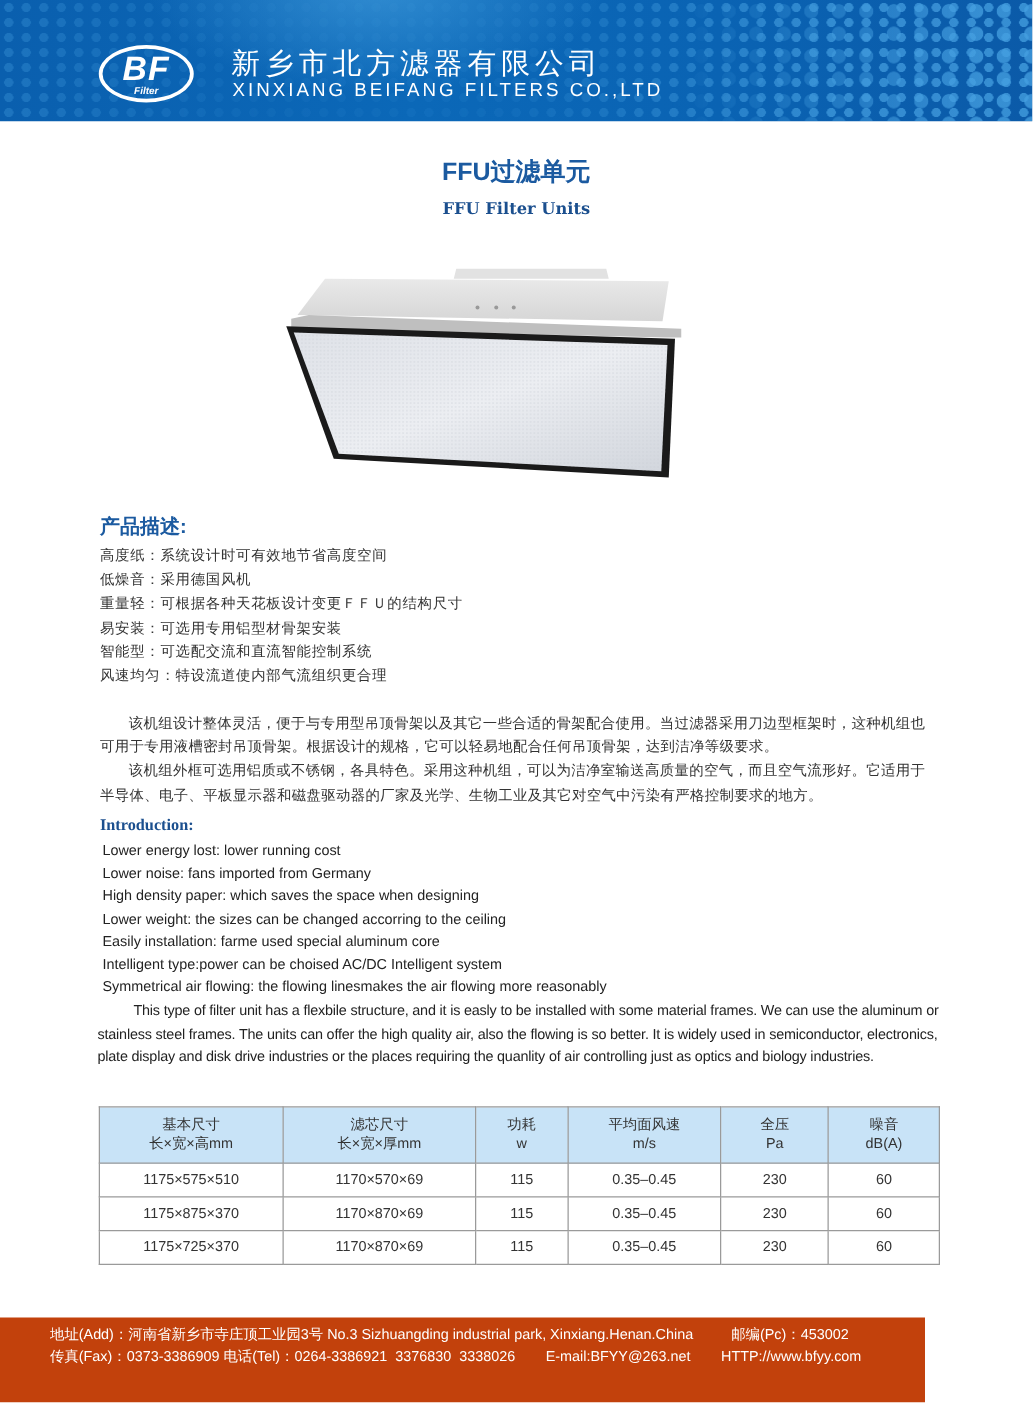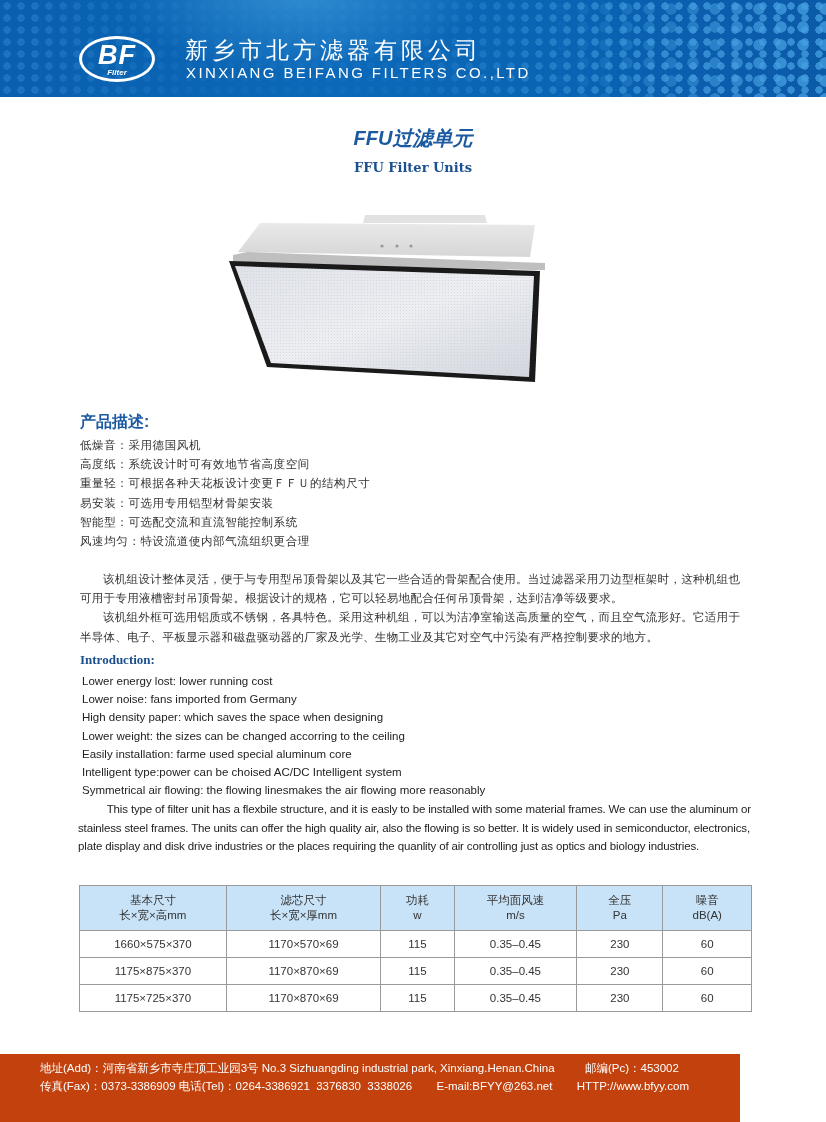--- a/index.html
+++ b/index.html
@@ -47,21 +47,21 @@
     position: absolute; left: 185px; top: 37px;
     color: #fff; font-size: 23px; letter-spacing: 4px; line-height: 26px;
   }
   .company-en {
     position: absolute; left: 186px; top: 66px;
     color: #fff; font-size: 15px; letter-spacing: 2.4px; line-height: 13px;
   }
   
   .title-cn {
     position: absolute; left: 0; width: 826px; top: 126px; text-align: center;
-    color: #1b5aa0; font-size: 20px; font-weight: bold; line-height: 24px; font-style: italic;
+    color: #1b5aa0; font-size: 20px; font-weight: bold; line-height: 24px;
   }
   .title-en {
     position: absolute; left: 0; width: 826px; top: 160px; text-align: center;
     color: #1b4f8e; font-family: "DejaVu Serif", "Liberation Serif", serif; font-weight: bold; font-size: 13px; line-height: 16px;
   }
   
   .product {
     position: absolute; left: 225px; top: 195px; width: 345px; height: 200px;
   }
   
@@ -154,22 +154,22 @@
     <polygon points="8,60 22,57 320,68 320,75 308,75 8,68" fill="#bfbfbf"></polygon>
 
     <polygon points="4,66 315,76 310,187 42,172" fill="#1a1a1a"></polygon>
     <polygon points="10,71 309,81 304,182 46,168" fill="url(#faceg)"></polygon>
     <polygon points="10,71 309,81 304,182 46,168" fill="url(#pleat)" opacity="0.7"></polygon>
   </svg>
 </div>
 
 <div class="section-cn-title">产品描述:</div>
 <div class="features-cn">
+  <div>高度纸：系统设计时可有效地节省高度空间</div>
   <div>低燥音：采用德国风机</div>
-  <div>高度纸：系统设计时可有效地节省高度空间</div>
   <div>重量轻：可根据各种天花板设计变更ＦＦＵ的结构尺寸</div>
   <div>易安装：可选用专用铝型材骨架安装</div>
   <div>智能型：可选配交流和直流智能控制系统</div>
   <div>风速均匀：特设流道使内部气流组织更合理</div>
 </div>
 <div class="para-cn" style="top:570px;">
   <p>该机组设计整体灵活，便于与专用型吊顶骨架以及其它一些合适的骨架配合使用。当过滤器采用刀边型框架时，这种机组也可用于专用液槽密封吊顶骨架。根据设计的规格，它可以轻易地配合任何吊顶骨架，达到洁净等级要求。</p>
   <p>该机组外框可选用铝质或不锈钢，各具特色。采用这种机组，可以为洁净室输送高质量的空气，而且空气流形好。它适用于半导体、电子、平板显示器和磁盘驱动器的厂家及光学、生物工业及其它对空气中污染有严格控制要求的地方。</p>
 </div>
 
@@ -201,21 +201,21 @@
       <th><span>基本尺寸</span><br><span>长×宽×高mm</span></th>
       <th><span>滤芯尺寸</span><br><span>长×宽×厚mm</span></th>
       <th><span>功耗</span><br><span>w</span></th>
       <th><span>平均面风速</span><br><span>m/s</span></th>
       <th><span>全压</span><br><span>Pa</span></th>
       <th><span>噪音</span><br><span>dB(A)</span></th>
     </tr>
   </thead>
   <tbody>
     <tr>
-      <td>1660×575×370</td>
+      <td>1175×575×510</td>
       <td>1170×570×69</td>
       <td>115</td>
       <td>0.35–0.45</td>
       <td>230</td>
       <td>60</td>
     </tr>
     <tr>
       <td>1175×875×370</td>
       <td>1170×870×69</td>
       <td>115</td>

